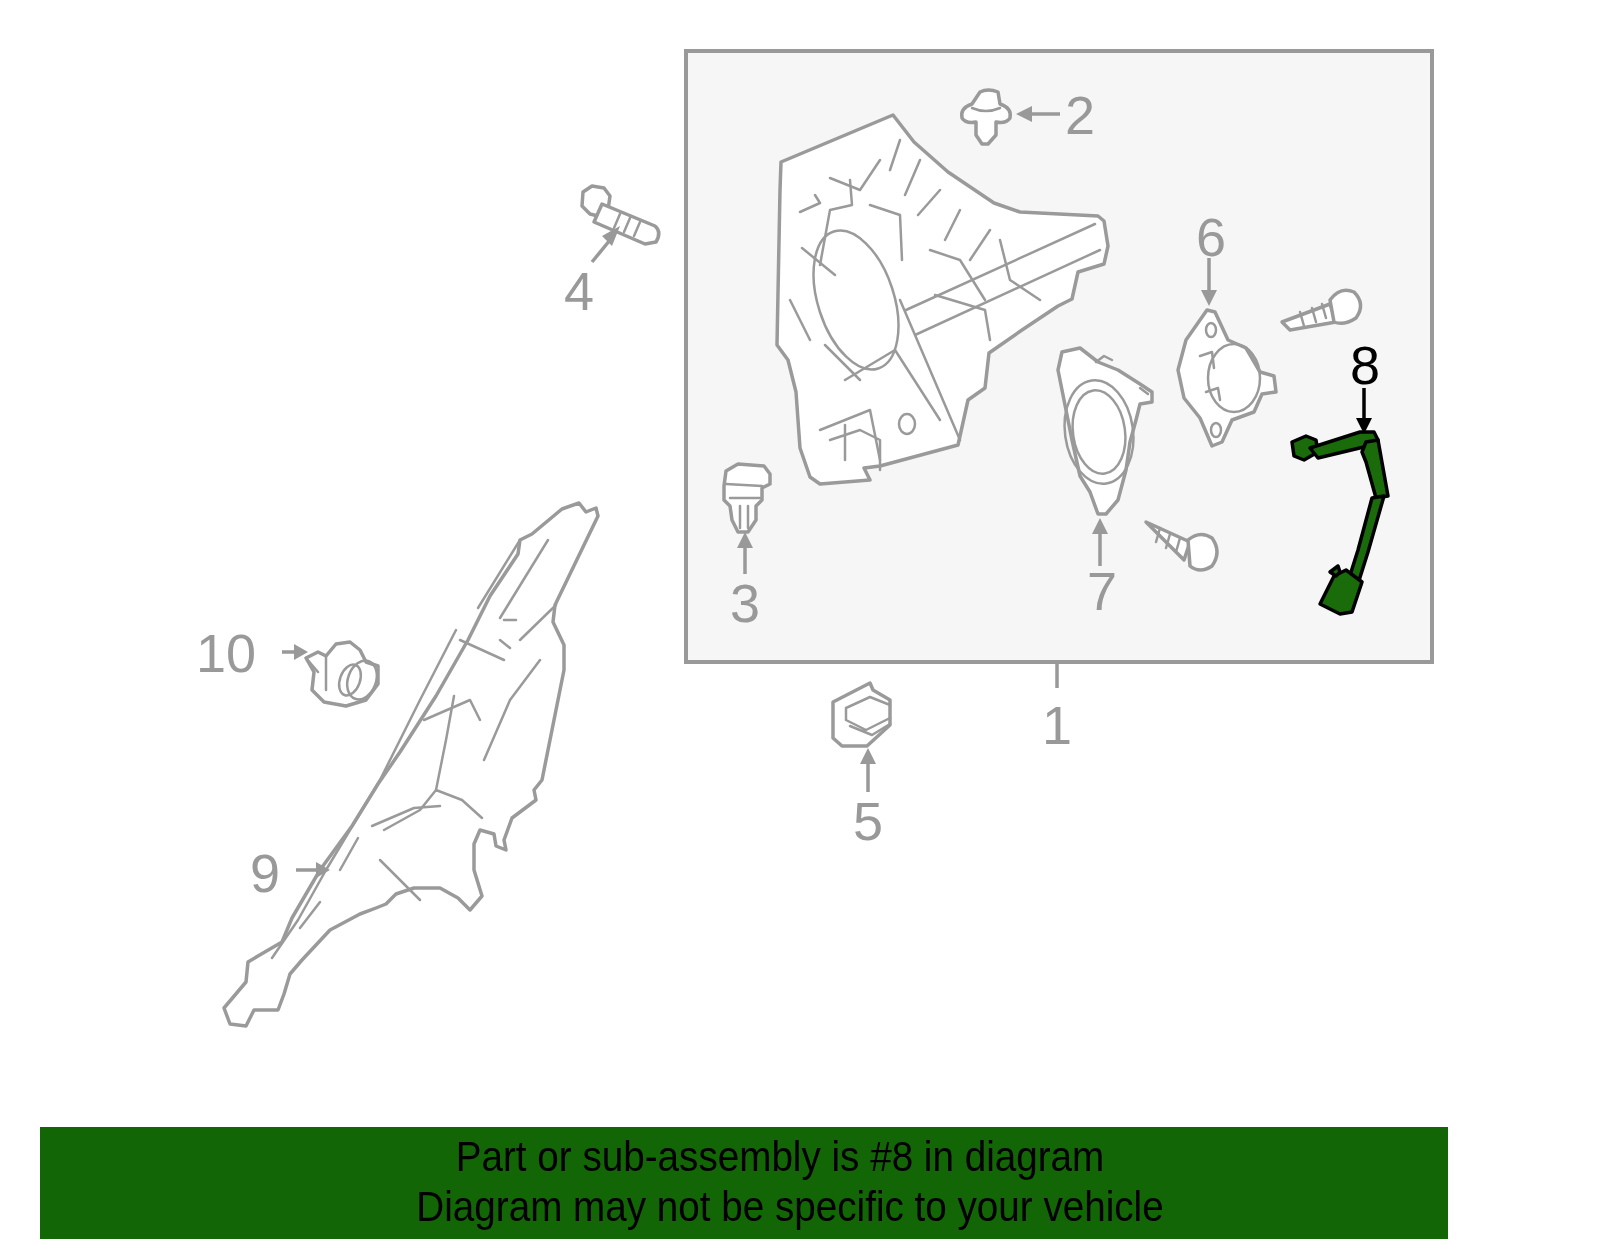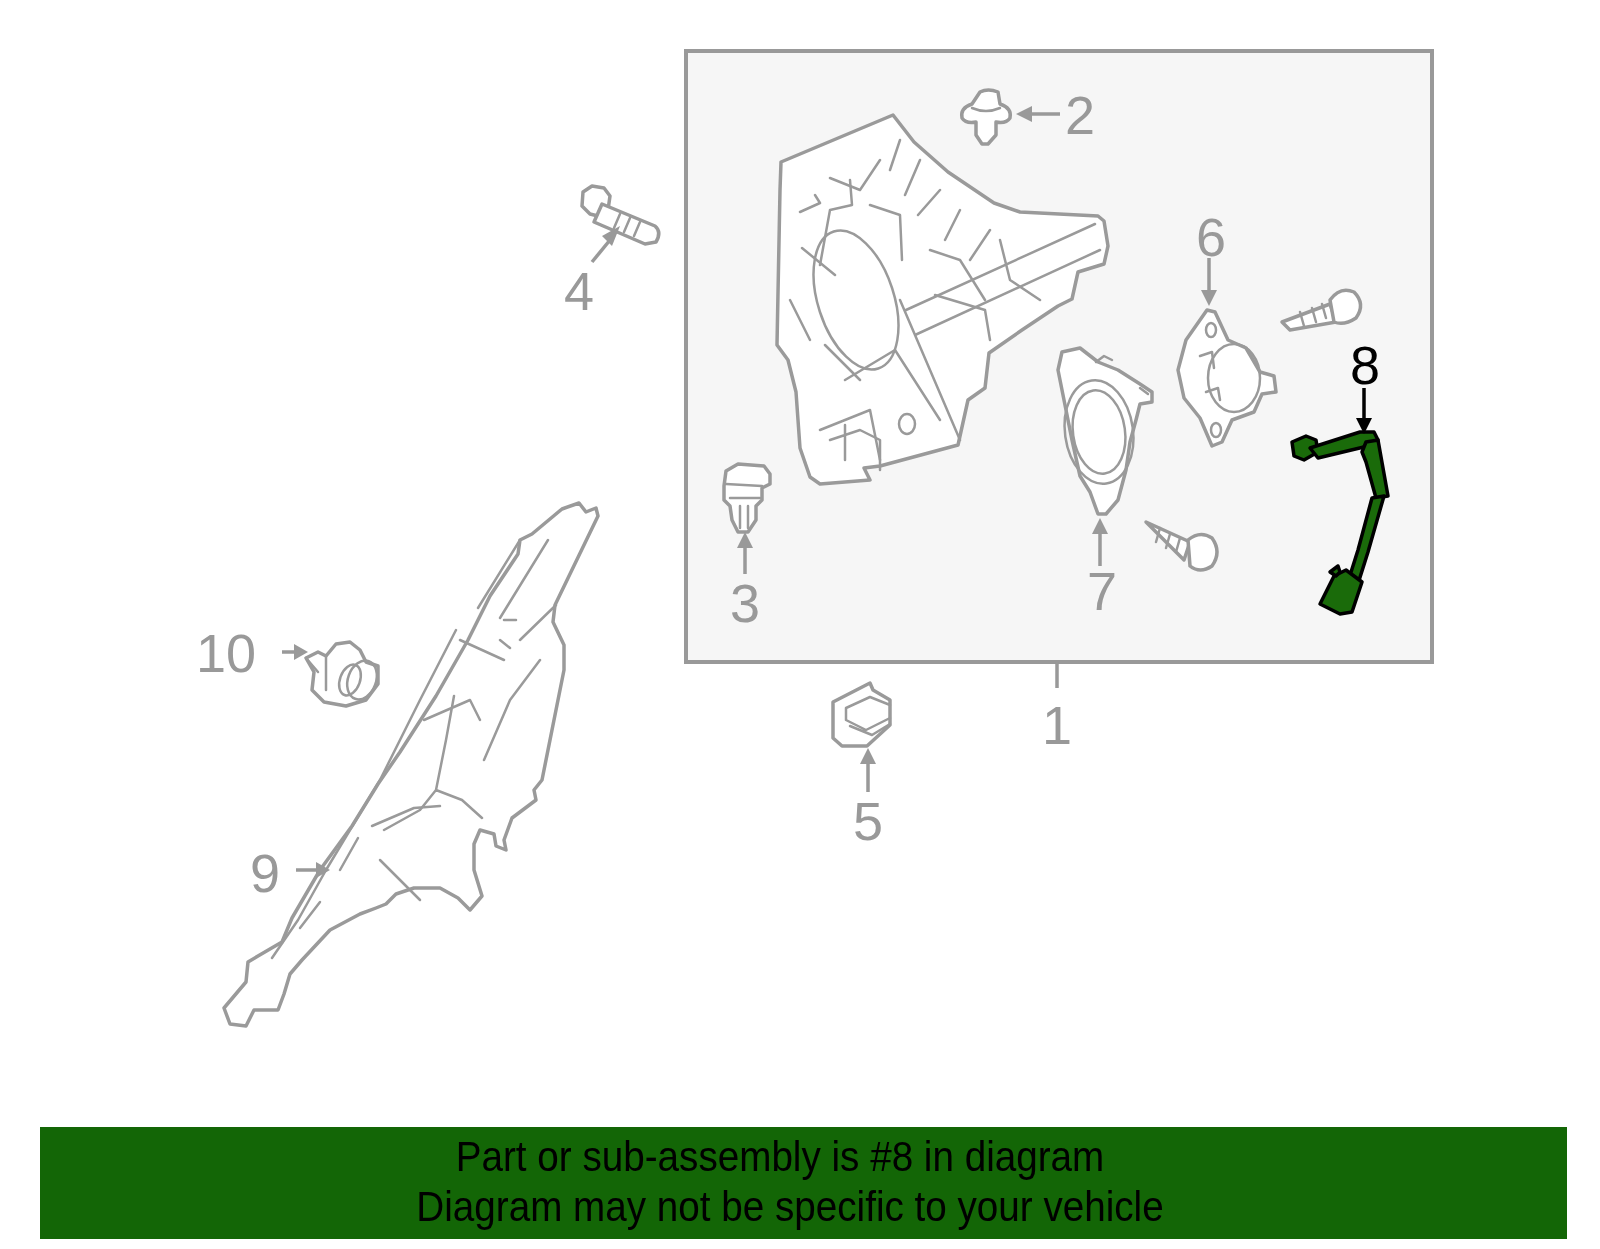--- a/index.html
+++ b/index.html
@@ -7,21 +7,21 @@
   #diagram { position: absolute; left: 0; top: 0; width: 1600px; height: 1249px; }
   .callout { font-family: "Liberation Sans", sans-serif; font-size: 54px; fill: #999999; }
   .callout-hl { fill: #000000; }
   .part { fill: #ffffff; stroke: #9a9a9a; stroke-width: 3.5; stroke-linejoin: round; stroke-linecap: round; }
   .detail { fill: none; stroke: #9a9a9a; stroke-width: 2.5; stroke-linecap: round; stroke-linejoin: round; }
   .arrow-line { stroke: #999999; stroke-width: 3.5; }
   .arrow-head { fill: #999999; }
   .hl-part { fill: #1a6b0a; stroke: #000000; stroke-width: 3.5; stroke-linejoin: round; }
   .hl-arrow { stroke: #000000; stroke-width: 3.5; }
   .hl-head { fill: #000000; }
-  #banner { position: absolute; left: 40px; top: 1127px; width: 1527px; height: 112px; background: #136606; text-decoration: underline; }
+  #banner { position: absolute; left: 40px; top: 1127px; width: 1408px; height: 112px; background: #136606; text-decoration: underline; }
   #banner .line { position: absolute; left: 0; width: 1020px; text-align: center; color: #000; font-size: 42px; line-height: 48px; transform: scaleX(0.92); transform-origin: center; }
   #banner .l1 { top: 6px; left: 230px; width: 1020px; }
   #banner .l2 { top: 56px; left: 0; width: 1500px; }
 </style>
 </head>
 <body>
 
 <svg id="diagram" viewBox="0 0 1600 1249" xmlns="http://www.w3.org/2000/svg">
 
   <rect x="686" y="51" width="746" height="611" fill="#f6f6f6" stroke="#999999" stroke-width="4"></rect>

